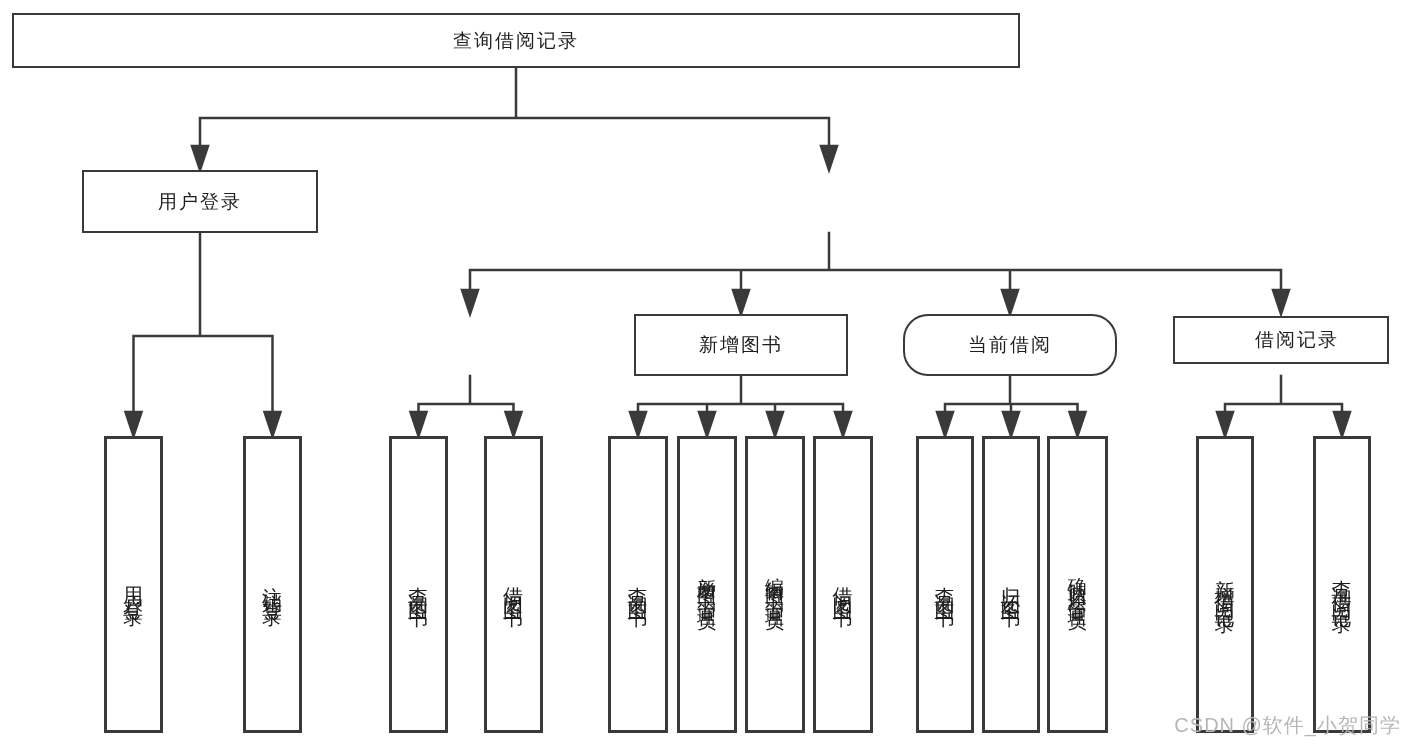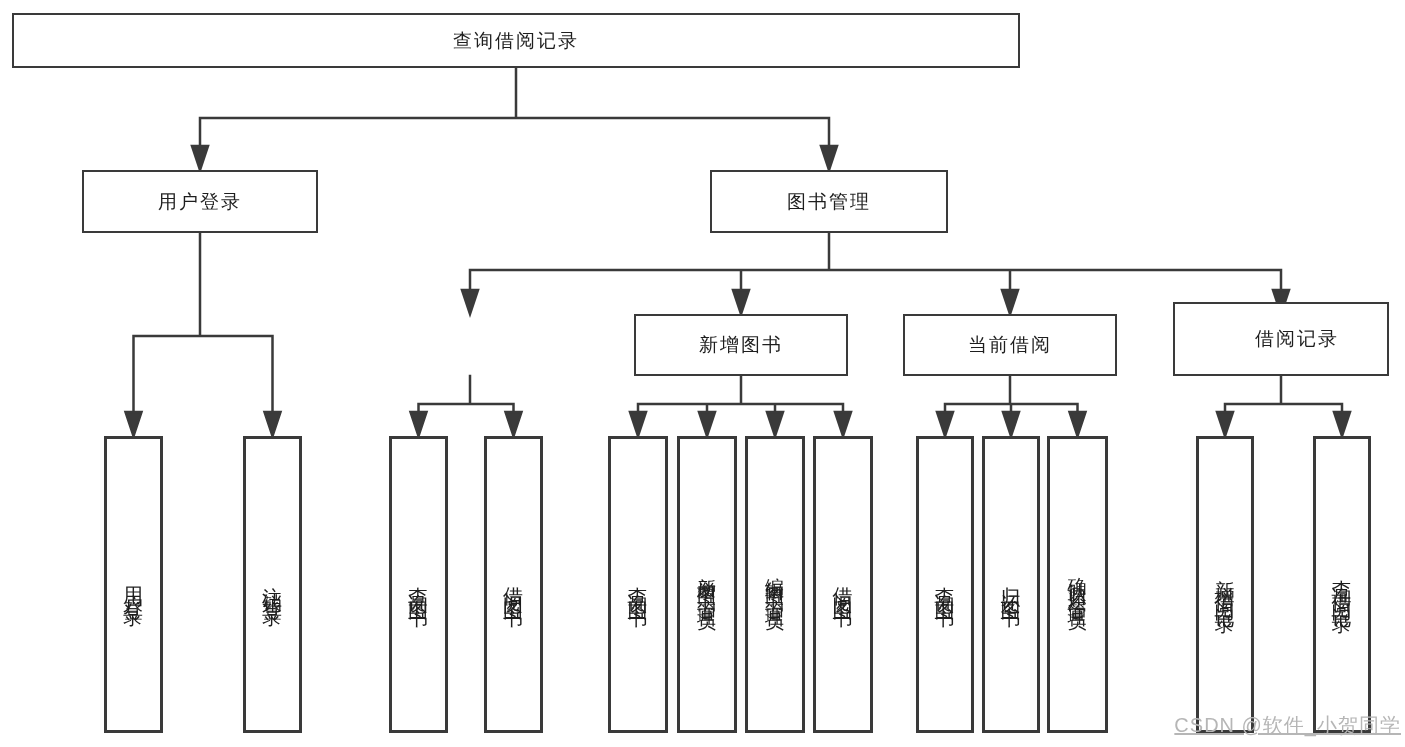--- a/index.html
+++ b/index.html
@@ -40,22 +40,22 @@
     font-size: 20px;
     letter-spacing: 7px;
     color: #1e1e1e;
   }
   
   .pos-root      { left: 12px;   top: 13px;  width: 1008px; height: 55px; }
   .pos-userlogin { left: 82px;   top: 170px; width: 236px;  height: 63px; }
   .pos-bookmgmt  { left: 710px;  top: 170px; width: 238px;  height: 63px; }
   .pos-newrec    { left: 362px;  top: 314px; width: 216px;  height: 62px; }
   .pos-borrow    { left: 634px;  top: 314px; width: 214px;  height: 62px; }
-  .pos-current   { left: 903px;  top: 314px; width: 214px;  height: 62px; }
-  .pos-record    { left: 1173px; top: 302px; width: 216px;  height: 74px; padding-left: 32px; }
+  .pos-current   { left: 903px;  top: 314px; width: 214px;  height: 62px; border-radius: 25px; }
+  .pos-record    { left: 1173px; top: 316px; width: 216px;  height: 48px; padding-left: 32px; }
   .pos-a { left: 104px;  top: 436px; width: 59px; height: 297px; }
   .pos-b { left: 243px;  top: 436px; width: 59px; height: 297px; }
   .pos-c { left: 389px;  top: 436px; width: 59px; height: 297px; }
   .pos-d { left: 484px;  top: 436px; width: 59px; height: 297px; }
   .pos-e { left: 608px;  top: 436px; width: 60px; height: 297px; }
   .pos-f { left: 677px;  top: 436px; width: 60px; height: 297px; }
   .pos-g { left: 745px;  top: 436px; width: 60px; height: 297px; }
   .pos-h { left: 813px;  top: 436px; width: 60px; height: 297px; }
   .pos-i { left: 916px;  top: 436px; width: 58px; height: 297px; }
   .pos-j { left: 982px;  top: 436px; width: 58px; height: 297px; }
@@ -64,21 +64,20 @@
   .pos-m { left: 1313px; top: 436px; width: 58px; height: 297px; }
   .pos-f .vtext, .pos-g .vtext, .pos-k .vtext { letter-spacing: 5px; font-size: 19px; }
   #watermark {
     position: absolute;
     right: 4px;
     top: 712px;
     font-size: 20px;
     color: #b6b6b6;
     letter-spacing: 1px;
     white-space: nowrap;
-    text-decoration: underline;
   }
 </style>
 </head>
 <body>
 
 <div id="canvas">
 
   <svg id="connectors" viewBox="0 0 1405 747" xmlns="http://www.w3.org/2000/svg">
     <g stroke="#3a3a3a" stroke-width="2.5" stroke-linecap="square" fill="#3a3a3a">
 
@@ -131,23 +130,20 @@
     </g>
   </svg>
 
   <div class="node pos-root">
     <span>查询借阅记录</span>
   </div>
 
   <div class="node pos-userlogin">
     <span>用户登录</span>
   </div>
-  <div class="node pos-bookmgmt">
-    <span>图书管理</span>
-  </div>
 
   <div class="node pos-borrow">
     <span>新增图书</span>
   </div>
   <div class="node pos-current">
     <span>当前借阅</span>
   </div>
   <div class="node pos-record">
     <span>借阅记录</span>
   </div>

